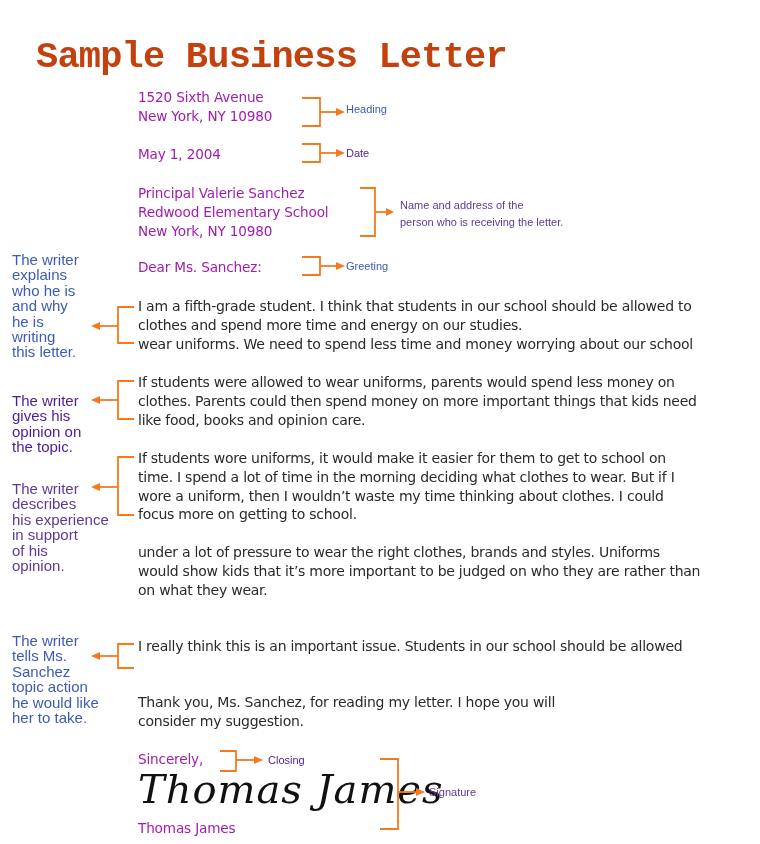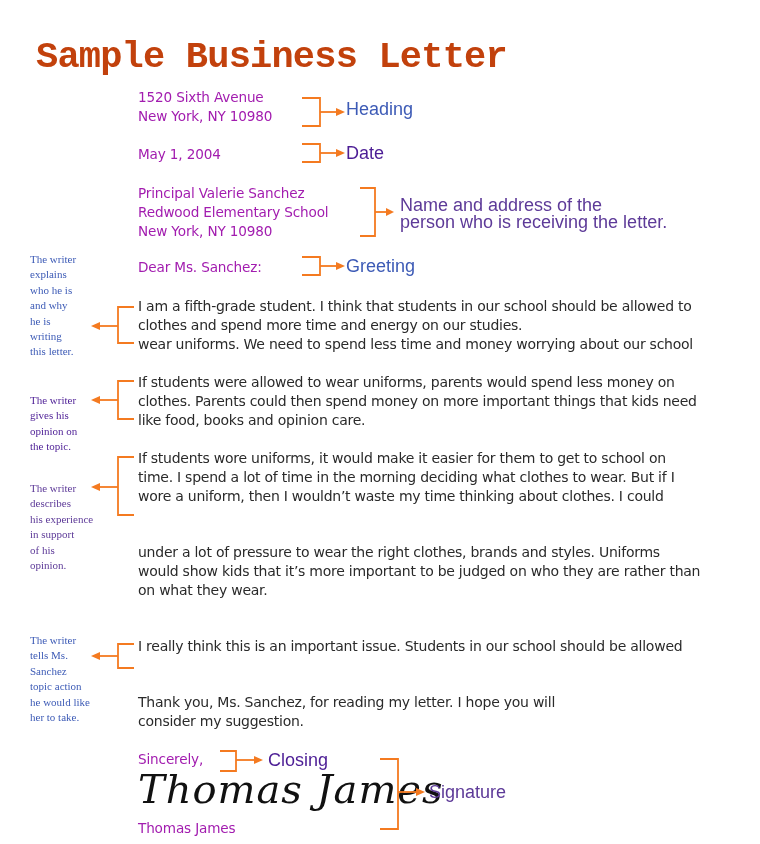--- a/index.html
+++ b/index.html
@@ -19,26 +19,26 @@
   }
   .para { position: absolute; left: 138px; width: 615px; }
   .para .ln {
     display: block;
     font-family: "DejaVu Sans", sans-serif; font-size: 14px;
     color: #2a2a2a; white-space: nowrap; line-height: 18.8px;
     letter-spacing: -0.25px;
   }
   .label {
     position: absolute;
-    font-family: "Liberation Sans", sans-serif; font-size: 18px;
+    font-family: "Liberation Sans", sans-serif; font-size: 11px;
     white-space: nowrap; line-height: 15px;
   }
   .side-note {
-    position: absolute; left: 30px;
-    font-family: Liberation Serif, serif; font-size: 11px;
+    position: absolute; left: 12px;
+    font-family: Liberation Sans, sans-serif; font-size: 15px;
     line-height: 15.4px;
   }
   .side-note span { display: block; white-space: nowrap; }
   .blue { color: #3d5bb6; }
   .green { color: #4c1d95; }
   .purple { color: #5d3a98; }
   svg.brk { position: absolute; overflow: visible; }
   .sig {
     position: absolute; left: 138px; top: 766px;
     font-family: "DejaVu Serif", serif; font-style: italic;
@@ -121,20 +121,21 @@
   <span>The writer</span>
     <span>gives his</span>
     <span>opinion on</span>
     <span>the topic.</span>
 </div>
 
 <div class="para" style="top:449px">
   <span class="ln">If students wore uniforms, it would make it easier for them to get to school on</span>
   <span class="ln">time. I spend a lot of time in the morning deciding what clothes to wear. But if I</span>
   <span class="ln">wore a uniform, then I wouldn’t waste my time thinking about clothes. I could</span>
+  <span class="ln">focus more on getting to school.</span>
 </div>
 <svg class="brk" style="left:86px;top:455px" width="50" height="62">
   <polyline points="48,2 32,2 32,60 48,60" fill="none" stroke="#f47a20" stroke-width="1.8"></polyline>
   <line x1="32" y1="32" x2="12" y2="32" stroke="#f47a20" stroke-width="1.8"></line>
   <polygon points="14,28 5,32 14,36" fill="#f47a20"></polygon>
 </svg>
 <div class="side-note purple" style="top:481px">
   <span>The writer</span>
     <span>describes</span>
     <span>his experience</span>

